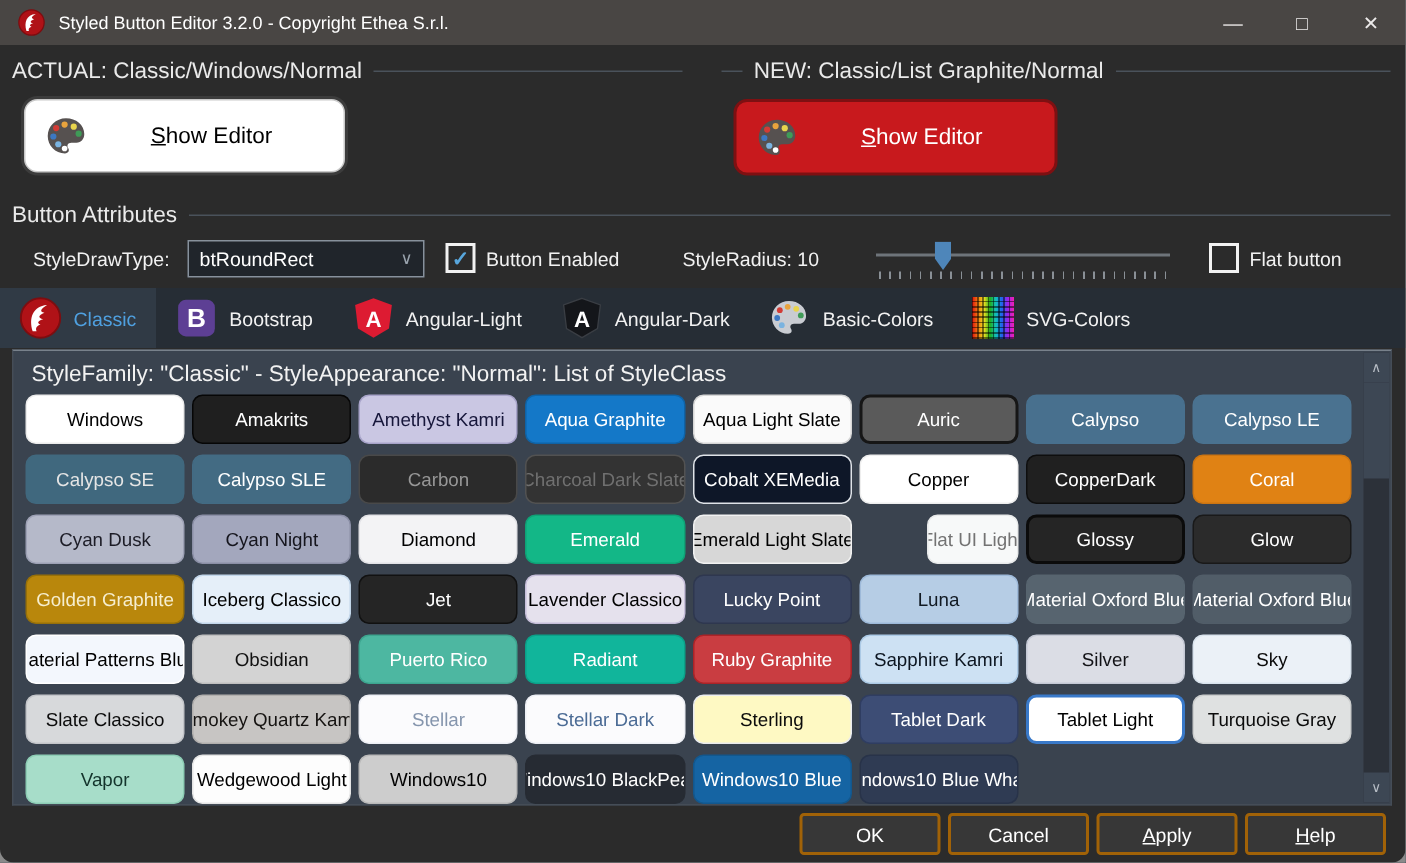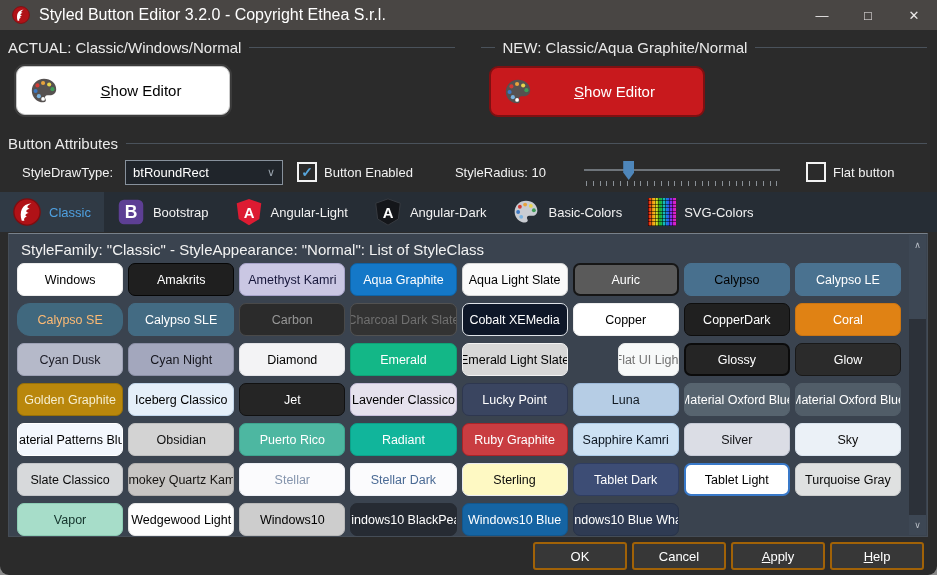--- a/index.html
+++ b/index.html
@@ -1,20 +1,20 @@
 <!DOCTYPE html>
 <html><head>
 <meta charset="utf-8">
 <style>
   html,body{margin:0;padding:0;background:#8a8a8a;font-family:"Liberation Sans",sans-serif;}
   .window{width:937px;height:575px;background:#2b2b2b;border-radius:0 0 9px 9px;overflow:hidden;position:relative;}
   
   .titlebar{height:30px;background:#494644;display:flex;align-items:center;padding-left:12px;gap:9px;}
   .titlebar .app-icon{width:18px;height:18px;flex:0 0 auto;}
-  .titlebar .title{color:#ffffff;font-size:16px;}
+  .titlebar .title{color:#ffffff;font-size:12px;}
   .win-controls{margin-left:auto;display:flex;height:30px;}
   .win-btn{width:46px;height:30px;display:flex;align-items:center;justify-content:center;color:#eceaea;font-size:13px;cursor:default;}
   
   .top-groups{display:flex;gap:26px;padding:6px 10px 0 8px;}
   .groupbox{flex:1;height:92px;}
   .gb-cap{display:flex;align-items:center;gap:8px;height:22px;color:#eaeaea;font-size:15px;}
   .gb-cap .line{flex:1;height:1px;background:#4a525b;}
   .gb-cap .preline{width:14px;height:1px;background:#4a525b;}
   .btn-show{width:188px;height:47px;margin:8px 0 0 8px;border-radius:9px;display:flex;align-items:center;padding:0 12px;gap:6px;font-size:15px;cursor:default;}
   .btn-show .lbl{flex:1;text-align:center;}
@@ -90,21 +90,21 @@
           <circle cx="7" cy="16" r="2.2" fill="#3c78c3"></circle>
             <circle cx="10.5" cy="21.5" r="2.2" fill="#7ab3e0"></circle>
           <circle cx="15" cy="24.5" r="2" fill="#ffffff"></circle>
         </svg>
         <span class="lbl accel">Show Editor</span>
       </div>
     </div>
     <div class="groupbox">
       <div class="gb-cap">
         <span class="preline"></span>
-        <span>NEW: Classic/Aqua Graphite/Normal</span>
+        <span>NEW: Classic/List Graphite/Normal</span>
         <span class="line"></span>
       </div>
       <div class="btn-show new">
         <svg width="30" height="30" viewBox="0 0 32 32">
           <path fill="#565150" d="M16 3 C8.8 3 3 8.6 3 15.6 C3 22.4 8.4 28 15.2 28 C17.8 28 18.6 26 17.6 24.4 C16.4 22.6 17.2 20.4 19.8 20.4 L23.4 20.4 C26.8 20.4 29 17.6 29 14.2 C29 7.8 23.2 3 16 3 Z"></path>
           <circle cx="9" cy="10" r="2.2" fill="#d23b35"></circle>
             <circle cx="15" cy="7.5" r="2.2" fill="#e8a33d"></circle>
           <circle cx="21.5" cy="9" r="2.2" fill="#e8d44d"></circle>
             <circle cx="25" cy="14" r="2.2" fill="#3f9b57"></circle>
           <circle cx="7" cy="16" r="2.2" fill="#3c78c3"></circle>
@@ -191,23 +191,23 @@
 
   <div class="list-panel">
     <div class="list-header">StyleFamily: "Classic" - StyleAppearance: "Normal": List of StyleClass</div>
     <div class="grid">
         <button class="style-btn" style="background: rgb(255, 255, 255); color: rgb(0, 0, 0); border-color: rgb(236, 236, 236);">Windows</button>
         <button class="style-btn" style="background: rgb(31, 31, 31); color: rgb(255, 255, 255); border-color: rgb(6, 6, 6);">Amakrits</button>
         <button class="style-btn" style="background: rgb(202, 199, 227); color: rgb(22, 22, 58); border-color: rgb(167, 163, 201);">Amethyst Kamri</button>
         <button class="style-btn" style="background: rgb(20, 120, 200); color: rgb(255, 255, 255); border-color: rgb(15, 99, 166);">Aqua Graphite</button>
         <button class="style-btn" style="background: rgb(250, 250, 250); color: rgb(0, 0, 0); border-color: rgb(214, 214, 214); text-align: right;">Aqua Light Slate</button>
         <button class="style-btn" style="background: rgb(90, 90, 90); color: rgb(255, 255, 255); border-color: rgb(22, 22, 22); border-width: 2px;">Auric</button>
-        <button class="style-btn" style="background: rgb(72, 112, 142); color: #000000; border-color: rgb(72, 112, 142);">Calypso</button>
+        <button class="style-btn" style="background: rgb(72, 112, 142); color: #ffffff; border-color: rgb(72, 112, 142);">Calypso</button>
         <button class="style-btn" style="background: rgb(74, 114, 144); color: rgb(255, 255, 255); border-color: rgb(74, 114, 144);">Calypso LE</button>
-        <button class="style-btn" style="background: rgb(64, 104, 126); color: #fdba74; border-color: rgb(64, 104, 126); border-radius: 13px;">Calypso SE</button>
+        <button class="style-btn" style="background: rgb(64, 104, 126); color: #e5e5e5; border-color: rgb(64, 104, 126);">Calypso SE</button>
         <button class="style-btn" style="background: rgb(67, 107, 131); color: rgb(255, 255, 255); border-color: rgb(67, 107, 131);">Calypso SLE</button>
         <button class="style-btn" style="background: rgb(43, 43, 43); color: rgb(151, 151, 151); border-color: rgb(73, 73, 73);">Carbon</button>
         <button class="style-btn" style="background: rgb(51, 51, 51); color: rgb(112, 112, 112); border-color: rgb(82, 82, 82);">Charcoal Dark Slate</button>
         <button class="style-btn" style="background: rgb(14, 23, 40); color: rgb(255, 255, 255); border-color: rgb(223, 227, 232);">Cobalt XEMedia</button>
         <button class="style-btn" style="background: rgb(255, 255, 255); color: rgb(0, 0, 0); border-color: rgb(238, 238, 238);">Copper</button>
         <button class="style-btn" style="background: rgb(32, 32, 32); color: rgb(255, 255, 255); border-color: rgb(14, 14, 14);">CopperDark</button>
         <button class="style-btn" style="background: rgb(224, 130, 20); color: rgb(255, 255, 255); border-color: rgb(204, 117, 18);">Coral</button>
         <button class="style-btn" style="background: rgb(181, 185, 201); color: rgb(28, 28, 38); border-color: rgb(157, 161, 181);">Cyan Dusk</button>
         <button class="style-btn" style="background: rgb(163, 167, 189); color: rgb(21, 21, 29); border-color: rgb(139, 143, 166);">Cyan Night</button>
         <button class="style-btn" style="background: rgb(243, 243, 245); color: rgb(0, 0, 0); border-color: rgb(226, 226, 230);">Diamond</button>

